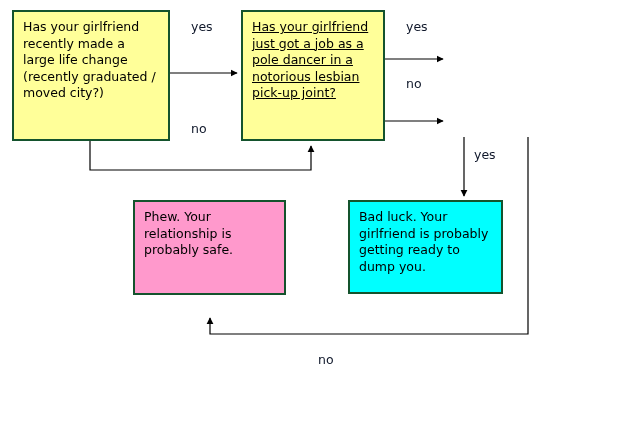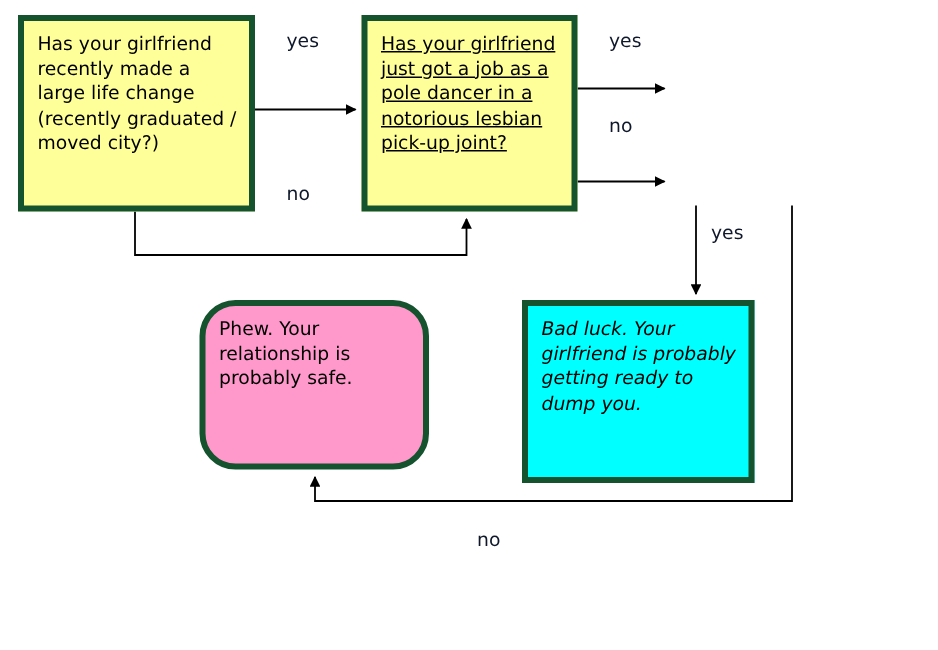--- a/index.html
+++ b/index.html
@@ -22,21 +22,21 @@
     position: absolute;
     left: 0;
     top: 0;
     width: 625px;
     height: 433px;
     pointer-events: none;
   }
   .node {
     position: absolute;
     box-sizing: border-box;
-    border: 4px solid #14532d;
+    border: 2px solid #14532d;
     padding: 7px 8px 5px 9px;
     font-family: "DejaVu Sans", sans-serif;
     font-size: 12.5px;
     line-height: 16.5px;
     color: #000000;
     white-space: pre-line;
     overflow: hidden;
   }
   .node-yellow { background: #ffff99; }
   .node-pink   { background: #ff99cc; }
@@ -80,23 +80,23 @@
 
      safe : down far right, left along bottom, up into safe box --&gt;
     <path d="M 528 137 L 528 334 L 210 334 L 210 318" fill="none" stroke="#000000" stroke-width="1.2" marker-end="url(#arrow)"></path>
   </svg>
 
   <div class="node node-yellow" style="left:12px; top:10px; width:158px; height:131px;">Has your girlfriend recently made a large life change (recently graduated / moved city?)</div>
 
   <div class="node node-yellow" style="left:241px; top:10px; width:144px; height:131px;text-decoration:underline;">Has your girlfriend just got a job as a pole dancer in a notorious lesbian pick-up joint?</div>
 
 
-  <div class="node node-pink" style="left:133px; top:200px; width:153px; height:113px;border-radius:24px;">Phew. Your relationship is probably safe.</div>
+  <div class="node node-pink" style="left:133px; top:200px; width:153px; height:95px;">Phew. Your relationship is probably safe.</div>
 
-  <div class="node node-cyan" style="left:348px; top:200px; width:155px; height:122px;font-style:italic;">Bad luck. Your girlfriend is probably getting ready to dump you.</div>
+  <div class="node node-cyan" style="left:348px; top:200px; width:155px; height:94px;">Bad luck. Your girlfriend is probably getting ready to dump you.</div>
 
   <div class="edge-label" style="left:191px; top:20px;">yes</div>
 
   <div class="edge-label" style="left:191px; top:122px;">no</div>
 
   <div class="edge-label" style="left:406px; top:20px;">yes</div>
 
   <div class="edge-label" style="left:406px; top:77px;">no</div>
 
   <div class="edge-label" style="left:474px; top:148px;">yes</div>

